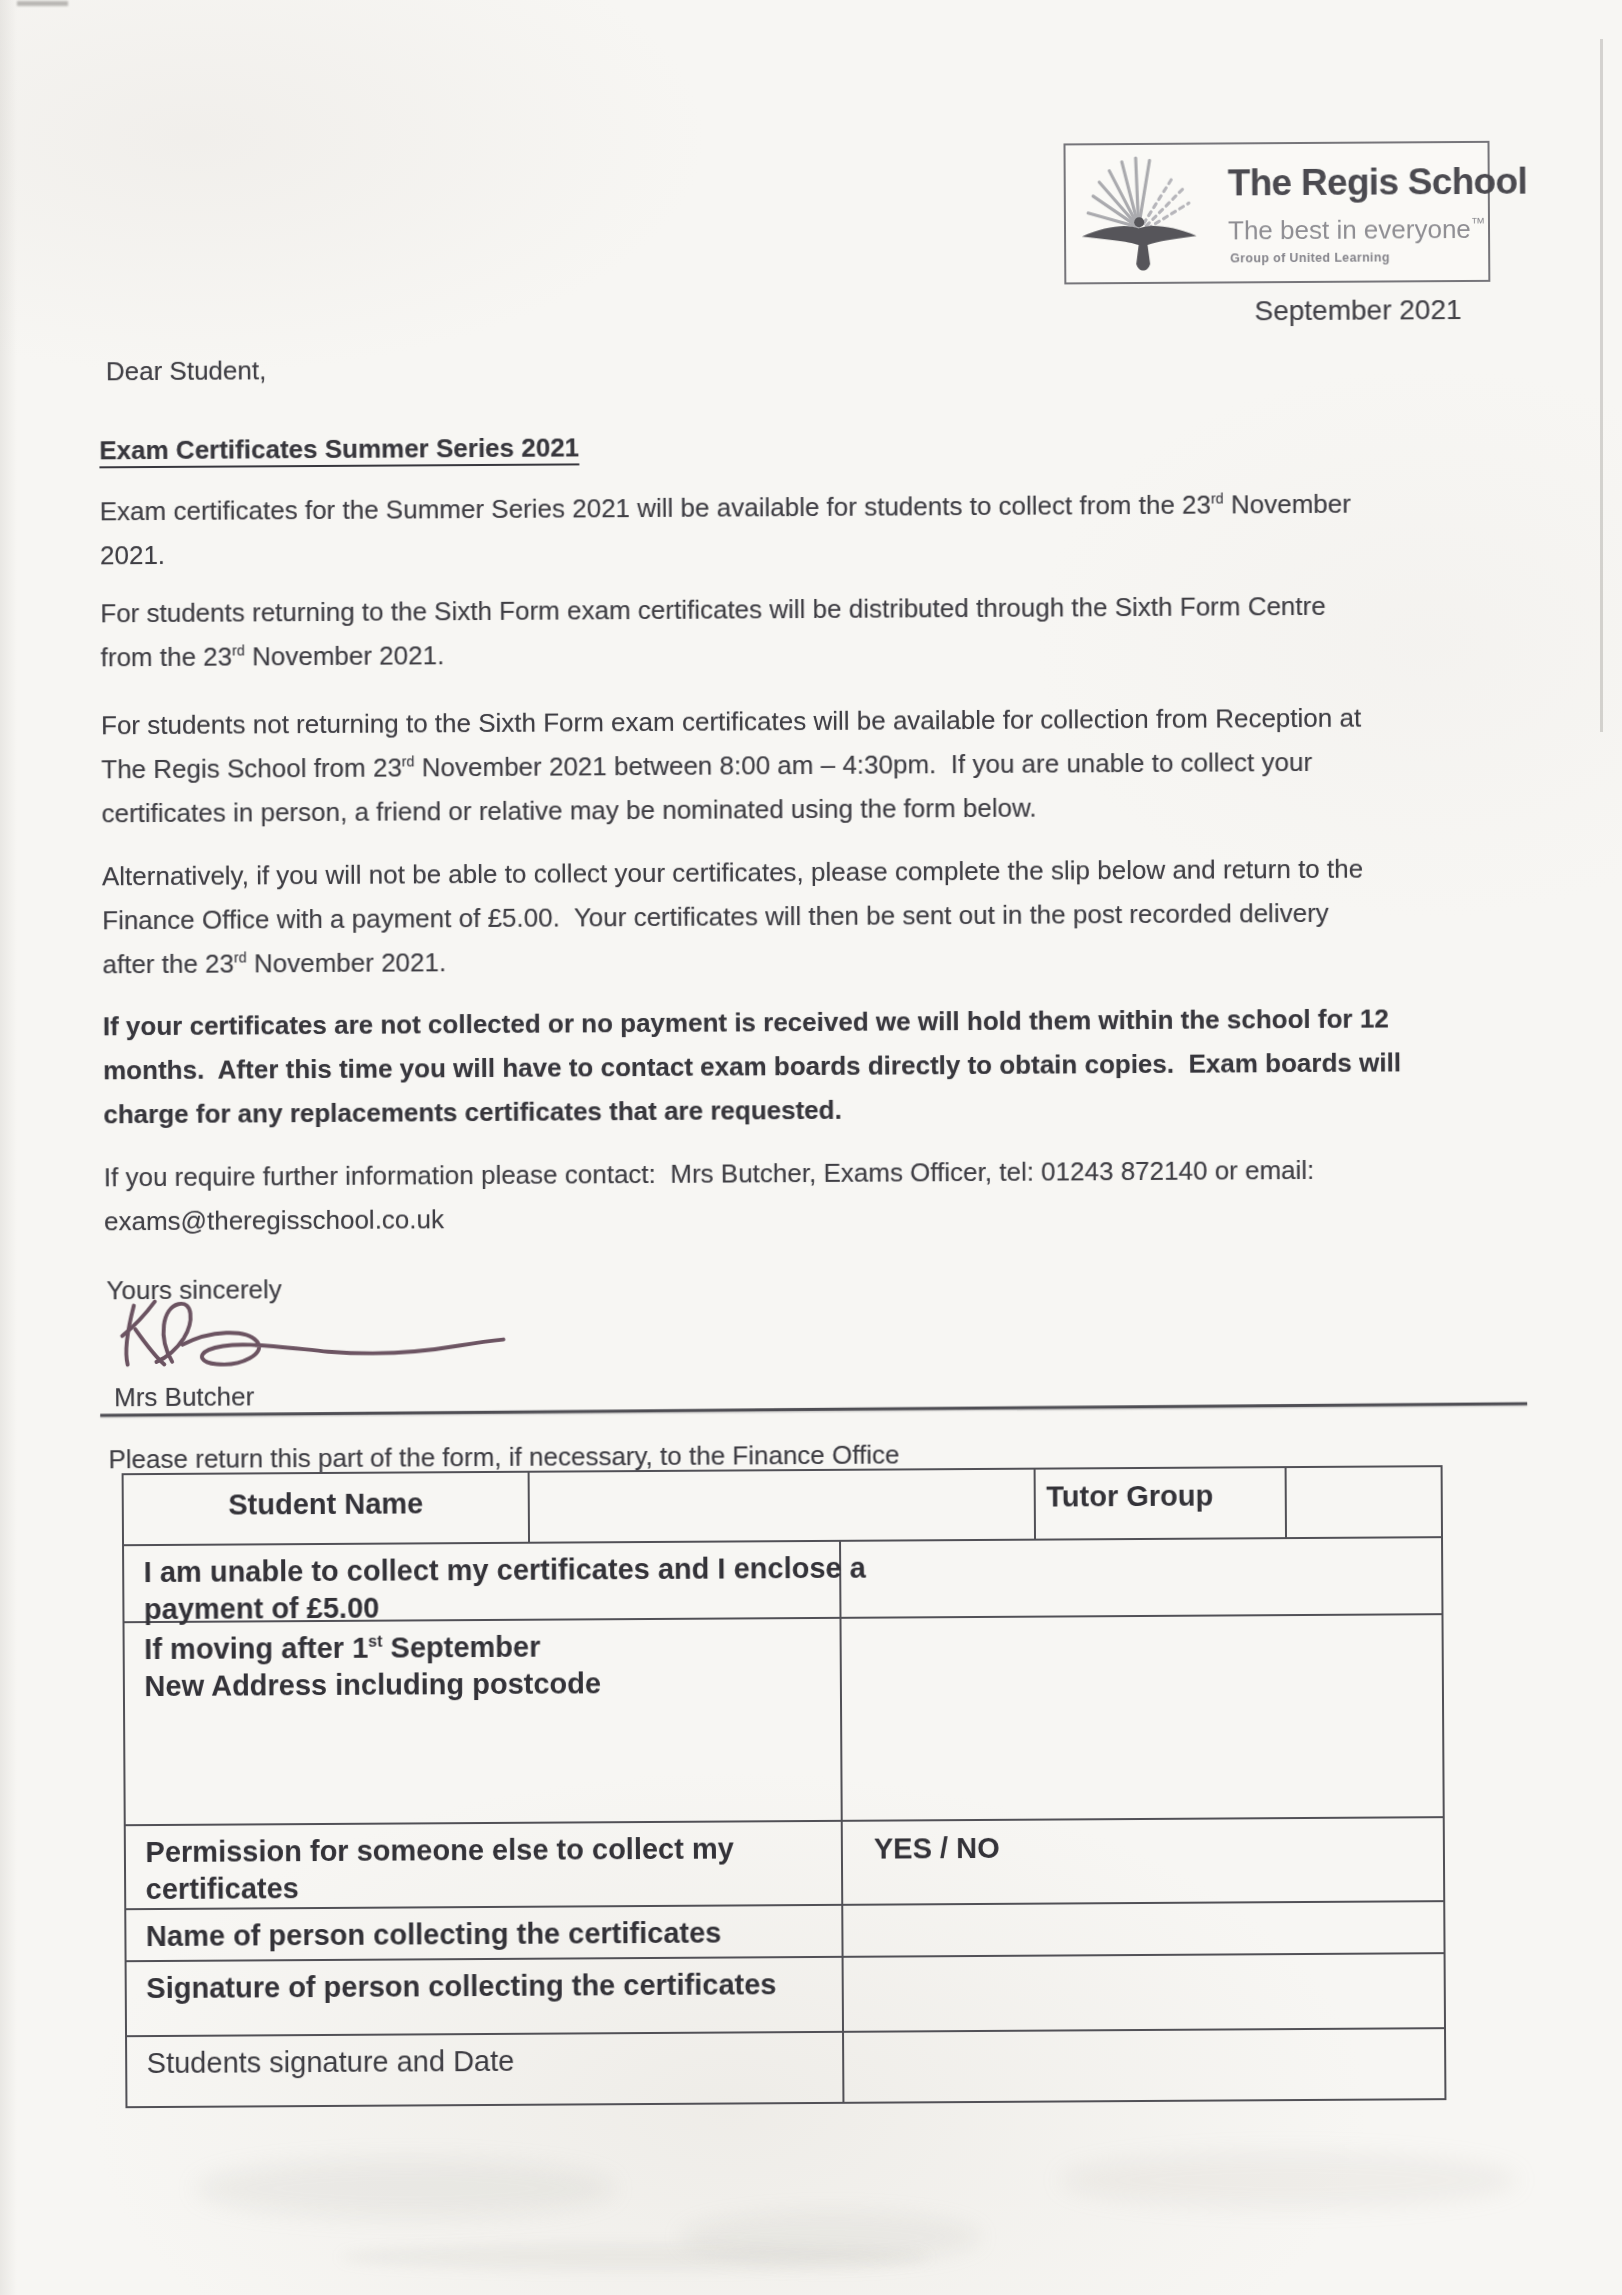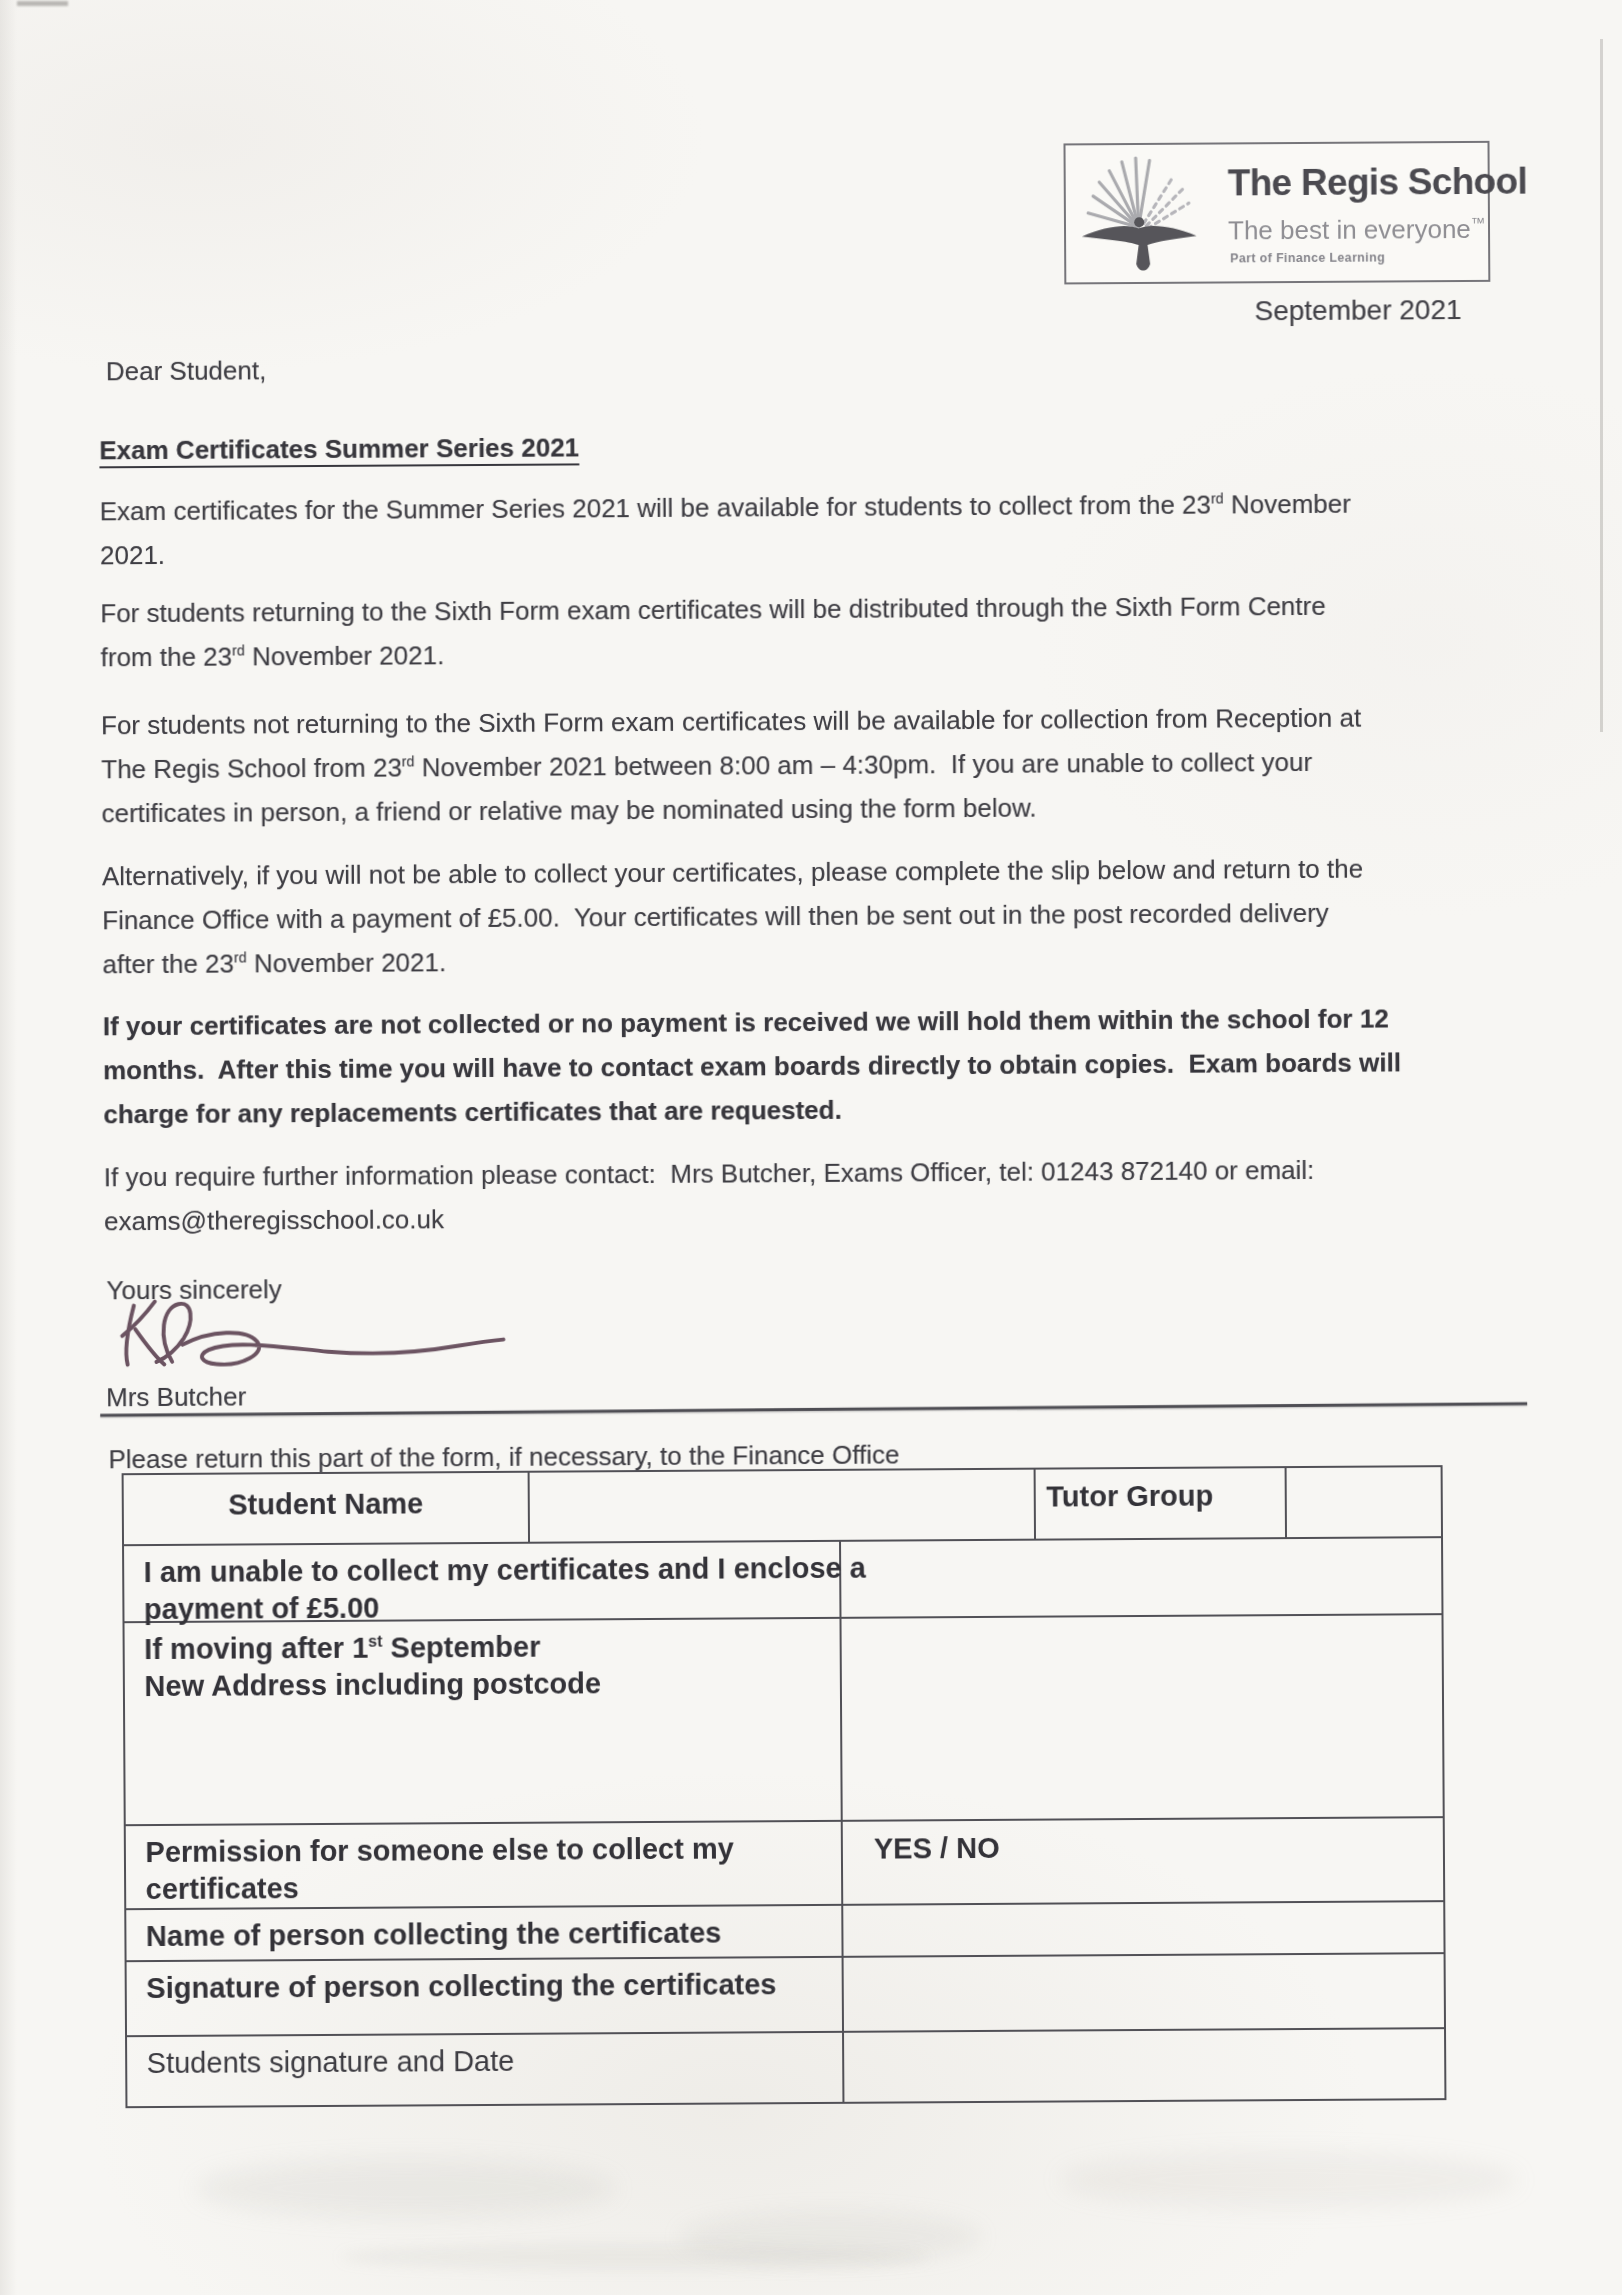--- a/index.html
+++ b/index.html
@@ -31,21 +31,21 @@
 
   
   .salutation{left:110px;top:345px;}
   .subject{left:103px;top:424px;font-weight:700;color:#38373d;
     text-decoration:underline;text-decoration-thickness:2px;text-underline-offset:6.5px;}
   .para{left:103px;}
   .p1{top:485px;} .p2{top:587px;} .p3{top:699px;} .p4{top:850px;}
   .p5{top:1000px;font-weight:700;color:#37363c;} .p6{top:1151px;}
   .closing{left:105px;top:1264px;}
   .signature{left:110px;top:1287px;width:406px;height:92px;}
-  .signatory{left:104px;top:1371px;text-align:right;}
+  .signatory{left:112px;top:1371px;text-align:right;}
   .divider{left:98px;top:1408px;width:1427px;height:2.6px;background:#4e4d53;
     transform:rotate(-0.12deg);box-shadow:0 1.3px 1.3px rgba(80,80,85,.25);}
   .return-note{left:106px;top:1433px;}
 
   
   .form-table{left:119px;top:1469px;width:1321px;border:2px solid #515056;box-sizing:border-box;
     color:#333238;font-size:29px;line-height:37px;}
   .trow{display:flex;border-top:2px solid #515056;box-sizing:border-box;}
   .trow:first-child{border-top:none;}
   .hrow{height:69px;}
@@ -91,21 +91,21 @@
       <g stroke="#b6b5ba" stroke-width="5" stroke-linecap="round" stroke-dasharray="7 8">
         <line x1="106" y1="112" x2="152" y2="40"></line>
         <line x1="110" y1="116" x2="168" y2="58"></line>
         <line x1="112" y1="120" x2="178" y2="80"></line>
       </g>
       <path fill="#56555a" d="M8,132 C45,116 80,112 98,120 C116,112 152,116 190,132 C158,136 128,140 112,146 L116,176 C112,190 98,190 94,176 L98,146 C82,140 42,136 8,132 Z"></path>
       <circle cx="99" cy="110" r="8" fill="#56555a"></circle>
     </svg>
     <div class="abs logo-name">The Regis School</div>
     <div class="abs logo-tagline">The best in everyone<sup>™</sup></div>
-    <div class="abs logo-sub">Part of Finance Learning</div>
+    <div class="abs logo-sub">Group of United Learning</div>
   </div>
 
   <div class="abs date txt">September 2021</div>
 
   <div class="abs txt salutation">Dear Student,</div>
   <div class="abs txt subject">Exam Certificates Summer Series 2021</div>
 
   <div class="abs txt para p1">
       <span class="line">Exam certificates for the Summer Series 2021 will be available for students to collect from the 23<sup>rd</sup> November</span>
       <span class="line">2021.</span>

